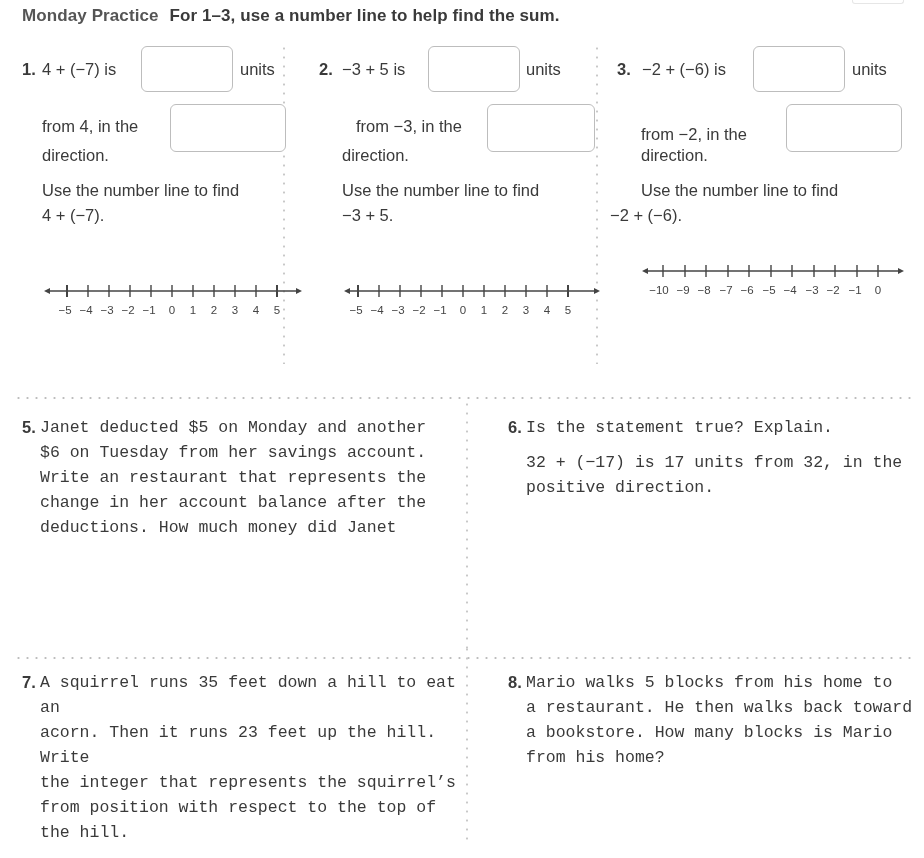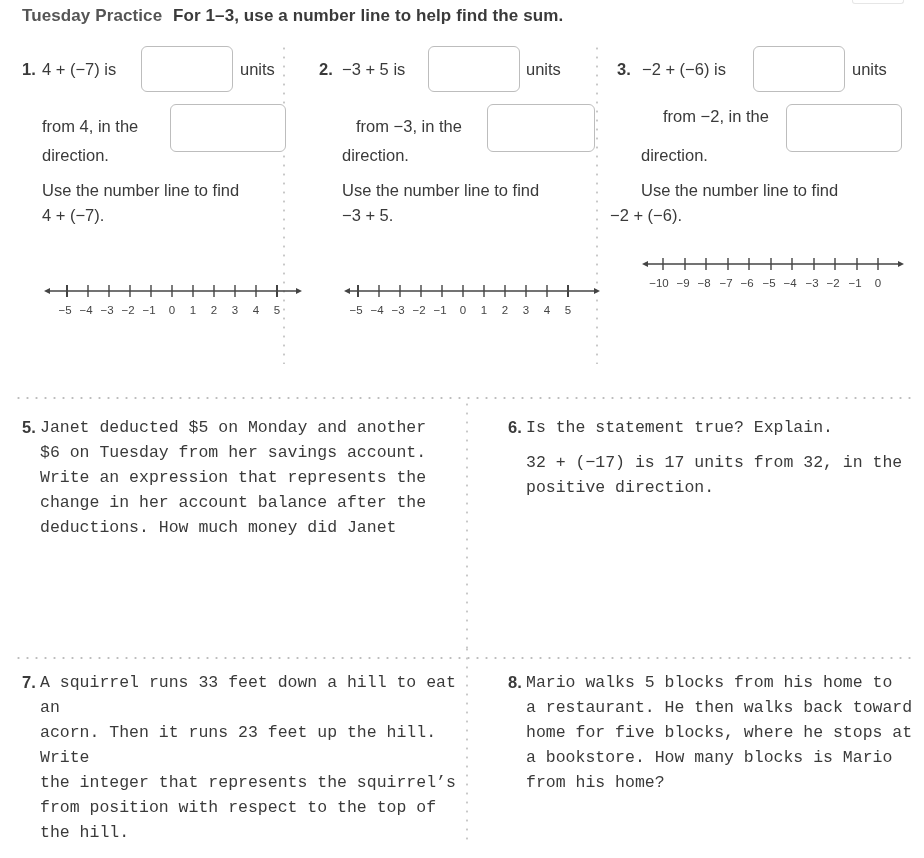--- a/index.html
+++ b/index.html
@@ -21,21 +21,21 @@
   .problem .pbody { margin-left: 18px; font-family: Liberation Mono, monospace; }
 
   .numberline { position: absolute; }
   .numberline svg { display: block; overflow: visible; }
   .nl-label { font-size: 11.5px; fill: #444; font-family: "Liberation Sans", sans-serif; }
 </style>
 </head>
 <body>
 
 <div class="heading">
-  <span class="lp">Tuesday Practice</span>
+  <span class="lp">Monday Practice</span>
   <span>For 1–3, use a number line to help find the sum.</span>
 </div>
 <div class="top-right-mark"></div>
 
 <div class="vdots" style="left:283px; top:44px; height:320px;"></div>
 <div class="vdots" style="left:596px; top:44px; height:320px;"></div>
 
 <div class="text" style="left:22px; top:57px; font-weight:bold;">1.</div>
 <div class="text" style="left:42px; top:57px;">4 + (−7) is</div>
 <div class="answer-box" style="left:141px; top:46px;"></div>
@@ -119,26 +119,26 @@
         <text x="203" y="32">4</text>
         <text x="224" y="32">5</text>
     </g>
   </svg>
 </div>
 
 <div class="text" style="left:617px; top:57px; font-weight:bold;">3.</div>
 <div class="text" style="left:642px; top:57px;">−2 + (−6) is</div>
 <div class="answer-box" style="left:753px; top:46px;"></div>
 <div class="text" style="left:852px; top:57px;">units</div>
-<div class="text" style="left:641px; top:104px;margin-left:22px;">from −2, in the</div>
+<div class="text" style="left:641px; top:122px;">from −2, in the</div>
 <div class="answer-box" style="left:786px; top:104px; width:116px; height:48px;"></div>
 <div class="text" style="left:641px; top:143px;">direction.</div>
 <div class="text" style="left:641px; top:178px;">Use the number line to find</div>
 <div class="text" style="left:610px; top:203px;">−2 + (−6).</div>
-<div class="numberline" style="left:642px; top:255px;">
+<div class="numberline" style="left:642px; top:262px;">
   <svg width="262" height="40">
     <line x1="2" y1="9" x2="258" y2="9" stroke="#444" stroke-width="1.4"></line>
     <polygon points="0,9 6,6 6,12" fill="#444"></polygon>
     <polygon points="262,9 256,6 256,12" fill="#444"></polygon>
     <g stroke="#444" stroke-width="1.4">
       <line x1="21" y1="3" x2="21" y2="15"></line>
         <line x1="43" y1="3" x2="43" y2="15"></line>
         <line x1="64" y1="3" x2="64" y2="15"></line>
         <line x1="86" y1="3" x2="86" y2="15"></line>
         <line x1="107" y1="3" x2="107" y2="15"></line>
@@ -166,21 +166,21 @@
 </div>
 
 <div class="hdots" style="left:14px; top:397px; width:898px;"></div>
 <div class="vdots" style="left:466px; top:400px; height:250px;"></div>
 
 <div class="problem" style="left:22px; top:415px; width:430px;">
   <span class="pnum">5.</span>
   <div class="pbody">
     <div>Janet deducted $5 on Monday and another</div>
     <div>$6 on Tuesday from her savings account.</div>
-    <div>Write an expression that represents the</div>
+    <div>Write an restaurant that represents the</div>
     <div>change in her account balance after the</div>
     <div>deductions. How much money did Janet</div>
   </div>
 </div>
 
 <div class="problem" style="left:508px; top:415px; width:400px;">
   <span class="pnum">6.</span>
   <div class="pbody">
     <div>Is the statement true? Explain.</div>
     <div style="height:10px;"></div>
@@ -188,30 +188,29 @@
     <div>positive direction.</div>
   </div>
 </div>
 
 <div class="hdots" style="left:14px; top:657px; width:898px;"></div>
 <div class="vdots" style="left:466px; top:645px; height:195px;"></div>
 
 <div class="problem" style="left:22px; top:670px; width:440px;">
   <span class="pnum">7.</span>
   <div class="pbody">
-    <div>A squirrel runs 33 feet down a hill to eat an</div>
+    <div>A squirrel runs 35 feet down a hill to eat an</div>
     <div>acorn. Then it runs 23 feet up the hill. Write</div>
     <div>the integer that represents the squirrel’s</div>
     <div>from position with respect to the top of</div>
     <div>the hill.</div>
   </div>
 </div>
 
 <div class="problem" style="left:508px; top:670px; width:410px;">
   <span class="pnum">8.</span>
   <div class="pbody">
     <div>Mario walks 5 blocks from his home to</div>
     <div>a restaurant. He then walks back toward</div>
-    <div>home for five blocks, where he stops at</div>
     <div>a bookstore. How many blocks is Mario</div>
     <div>from his home?</div>
   </div>
 </div>
 
 </body></html>

